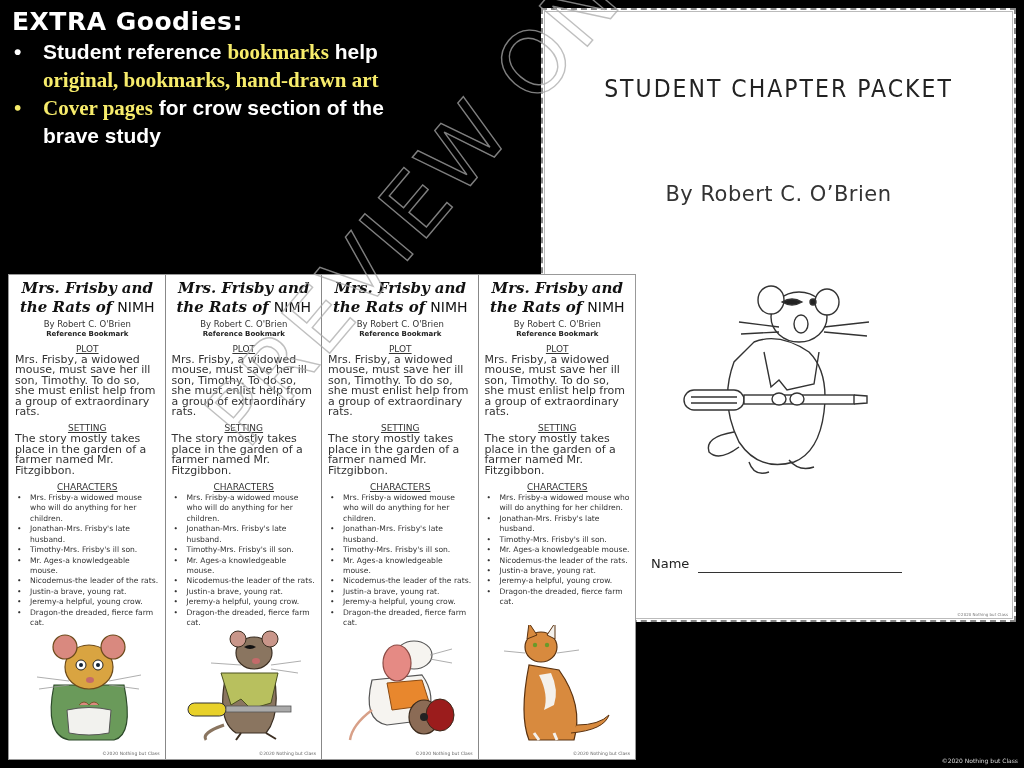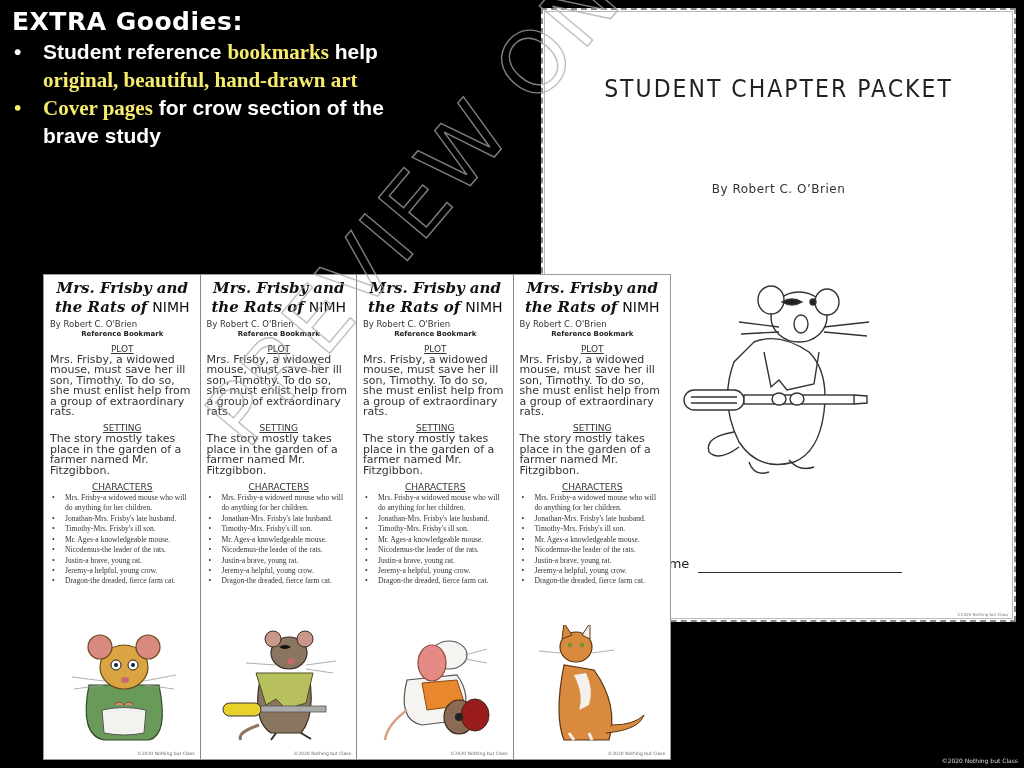--- a/index.html
+++ b/index.html
@@ -13,57 +13,57 @@
   .promo-list li { position: relative; padding-left: 31px; font-size: 21px; font-weight: bold; line-height: 28px; font-family: "Liberation Sans", sans-serif; }
   .promo-list li .bullet { position: absolute; left: 2px; top: 0; }
   .hl { color: #f7ec6b; font-family: Liberation Serif, serif; }
   .wt { color: #fff; }
 
   
   .cover { position: absolute; left: 541px; top: 8px; width: 475px; height: 614px; background: #fff;
     border: 2px dashed #888; outline: 1px solid #bbb; outline-offset: -4px; }
   .cover-kicker { position: absolute; top: 66px; left: 0; width: 100%; text-align: center; font-family: "DejaVu Sans", sans-serif; font-size: 22px; letter-spacing: 2px; color: #222; transform: scaleY(1.1); font-weight: normal; }
   .cover-title { position: absolute; top: 115px; left: 0; width: 100%; text-align: center; font-family: "DejaVu Sans", sans-serif; font-size: 26px; font-weight: bold; color: #111; letter-spacing: -0.5px; }
-  .cover-author { position: absolute; top: 172px; left: 0; width: 100%; text-align: center; font-family: "DejaVu Sans", sans-serif; font-size: 12px; color: #333; letter-spacing: 0.5px; }
+  .cover-author { position: absolute; top: 172px; left: 0; width: 100%; text-align: center; font-family: "DejaVu Sans", sans-serif; font-size: 21px; color: #333; letter-spacing: 0.5px; }
   .cover-art { position: absolute; left: 136px; top: 262px; width: 200px; height: 210px; }
   .cover-name { position: absolute; left: 108px; top: 546px; font-family: "DejaVu Sans", sans-serif; font-size: 13px; color: #222; }
   .cover-name-line { position: absolute; left: 155px; top: 562px; width: 204px; height: 1px; background: #333; }
   .cover-copy { position: absolute; right: 6px; bottom: 3px; font-size: 4px; color: #777; }
 
   
-  .bookmarks { position: absolute; left: 8px; top: 274px; width: 628px; height: 486px; background: #fff; display: flex; border: 1px solid #999; margin-left: 35px; }
+  .bookmarks { position: absolute; left: 8px; top: 274px; width: 628px; height: 486px; background: #fff; display: flex; border: 1px solid #999; }
   .bm { position: relative; width: 157px; height: 100%; border-right: 1px solid #888; padding: 4px 5px 0 6px; }
   .bm:last-child { border-right: none; }
   .bm-title { text-align: center; font-family: "DejaVu Serif", serif; font-style: italic; font-weight: bold; font-size: 15px; line-height: 19px; color: #111; }
   .bm-title .nimh { font-family: "DejaVu Sans", sans-serif; font-style: normal; font-weight: normal; font-size: 14px; }
-  .bm-author { text-align: left; font-size: 8.5px; color: #333; margin-top: 2px; }
+  .bm-author { text-align: center; font-size: 8.5px; color: #333; margin-top: 2px; }
   .bm-sub { text-align: center; font-size: 7px; font-weight: bold; color: #222; margin-top: 1px; }
   .bm-h { text-align: center; font-size: 9px; color: #333; text-decoration: underline; margin-top: 6px; line-height: 11px; }
   .bm-p { font-size: 11px; line-height: 10.4px; color: #333; }
   .bm-list { list-style: none; font-size: 7.6px; line-height: 10.4px; color: #333; }
-  .bm-list li { position: relative; padding-left: 15px; font-family: Liberation Serif, serif; }
+  .bm-list li { position: relative; padding-left: 15px; }
   .bm-list li::before { content: "•"; position: absolute; left: 2px; }
   .bm-art { position: absolute; left: 20px; bottom: 14px; width: 120px; height: 120px; }
   .bm-copy { position: absolute; right: 5px; bottom: 3px; font-size: 4.5px; color: #666; }
 
   
   .watermark { position: absolute; left: 186px; top: 400px; font-family: "DejaVu Sans", sans-serif; font-size: 86px; letter-spacing: 4px; color: transparent; -webkit-text-stroke: 1.4px rgba(170,170,170,0.75); transform: rotate(-50deg); transform-origin: left top; white-space: nowrap; pointer-events: none; }
 
   .footer-copy { position: absolute; right: 6px; bottom: 4px; font-size: 6px; color: #ddd; }
 </style>
 </head>
 <body>
 
 <div class="promo">
   <div class="promo-title">EXTRA Goodies:</div>
   <ul class="promo-list">
     <li>
       <span class="bullet wt">•</span>
       <span class="wt">Student reference </span><span class="hl">bookmarks</span><span class="wt"> help</span><br>
-      <span class="hl">original, beautiful, hand-drawn art</span>
+      <span class="hl">original, bookmarks, hand-drawn art</span>
     </li>
     <li>
       <span class="bullet hl">•</span>
       <span class="hl">Cover pages</span><span class="wt"> for crow section of the</span><br>
       <span class="wt">brave study</span>
     </li>
   </ul>
 </div>
 
 <div class="cover">

